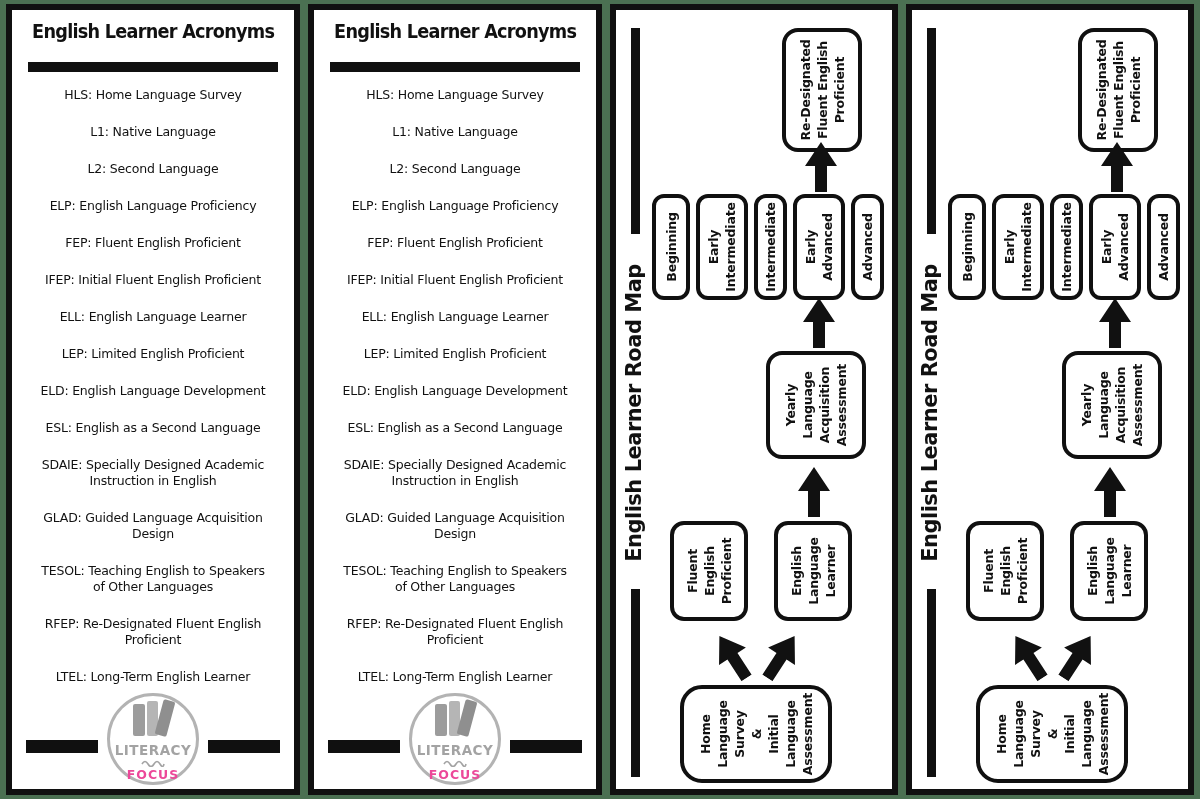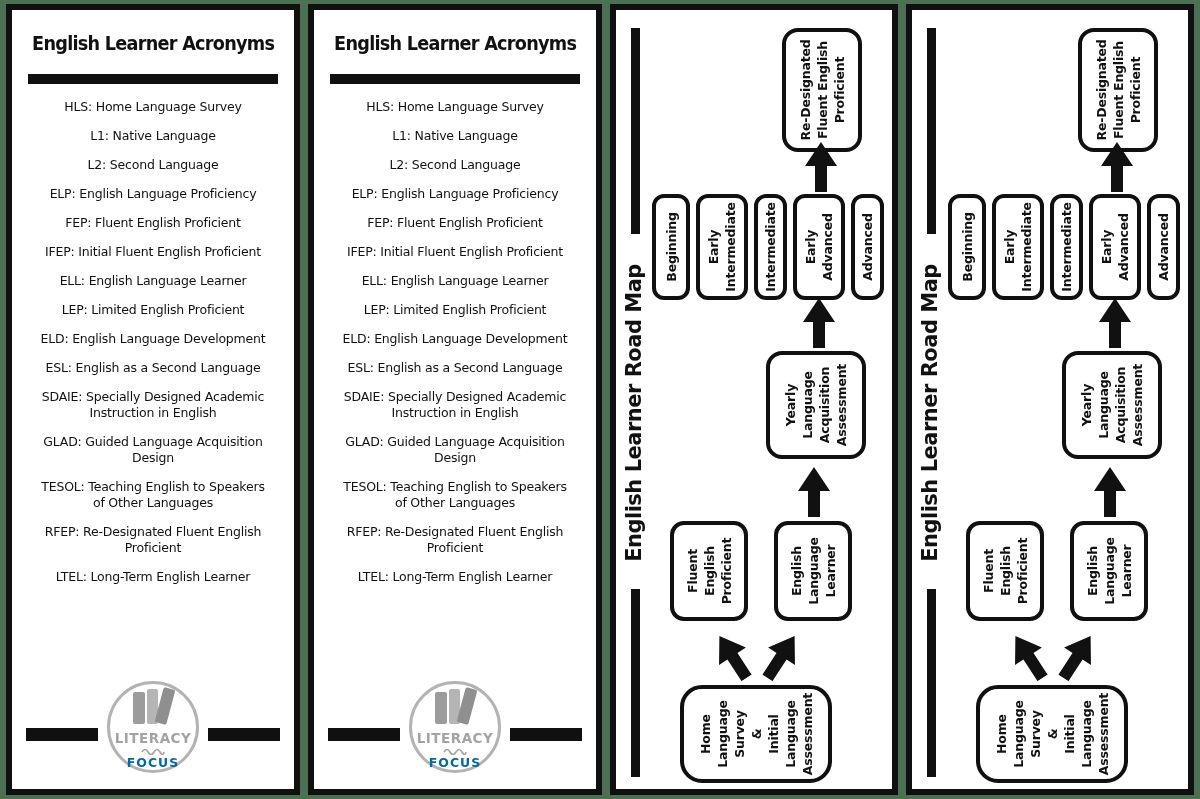--- a/index.html
+++ b/index.html
@@ -6,28 +6,28 @@
   .page{
     width:1200px;height:799px;box-sizing:border-box;
     background:#4b7052;display:flex;gap:8px;padding:4px 6px;
     font-family:"DejaVu Sans",sans-serif;color:#111;overflow:hidden;
   }
   .panel{
     flex:1 1 0;background:#fff;border:6px solid #101010;
     box-sizing:border-box;position:relative;overflow:hidden;
   }
   
-  .acronym-panel{display:flex;flex-direction:column;align-items:center;padding:12px 3px;}
+  .acronym-panel{display:flex;flex-direction:column;align-items:center;padding:0 3px;}
   .ac-title{
     margin-top:10px;font-size:19px;font-weight:bold;letter-spacing:-0.8px;
     white-space:nowrap;transform:scaleX(.93);transform-origin:center;
   }
   .ac-rule{width:250px;height:10px;background:#101010;margin:7px 0 0;}
   .entries{
-    margin-top:15px;display:flex;flex-direction:column;gap:13px;
+    margin-top:15px;display:flex;flex-direction:column;gap:21px;
     align-items:center;width:100%;
   }
   .entry{
     font-size:12.5px;line-height:16px;letter-spacing:-0.2px;
     text-align:center;white-space:nowrap;
   }
   .ac-footer{
     margin-top:auto;margin-bottom:4px;display:flex;align-items:center;
     justify-content:center;gap:9px;width:100%;
   }
@@ -36,21 +36,21 @@
     width:92px;height:92px;border:3px solid #b3b3b3;border-radius:50%;
     box-sizing:border-box;display:flex;flex-direction:column;align-items:center;
     background:#fff;flex-shrink:0;
   }
   .books{position:relative;width:52px;height:36px;margin-top:5px;}
   .book{position:absolute;border-radius:2px;}
   .book1{left:6px;top:3px;width:12px;height:32px;background:#9c9c9c;}
   .book2{left:20px;top:0;width:11px;height:35px;background:#b5b5b5;}
   .book3{left:32px;top:-1px;width:12px;height:36px;background:#8f8f8f;transform:rotate(15deg);}
   .logo-t1{font-size:13.5px;font-weight:bold;color:#a3a3a3;letter-spacing:0.5px;margin-top:5px;}
-  .logo-t2{font-size:12.5px;font-weight:bold;color:#0369a1;letter-spacing:1px;}
+  .logo-t2{font-size:12.5px;font-weight:bold;color:#ec4899;letter-spacing:1px;}
   
   .roadmap-panel{padding:0;}
   .rot{
     position:absolute;left:0;top:0;width:779px;height:279px;
     transform-origin:0 0;transform:rotate(-90deg) translateX(-779px);
   }
   .tbar{position:absolute;height:9px;background:#101010;}
   .tbar-a{left:555px;top:15px;width:206px;}
   .tbar-b{left:12px;top:15px;width:188px;}
   .rm-title{

